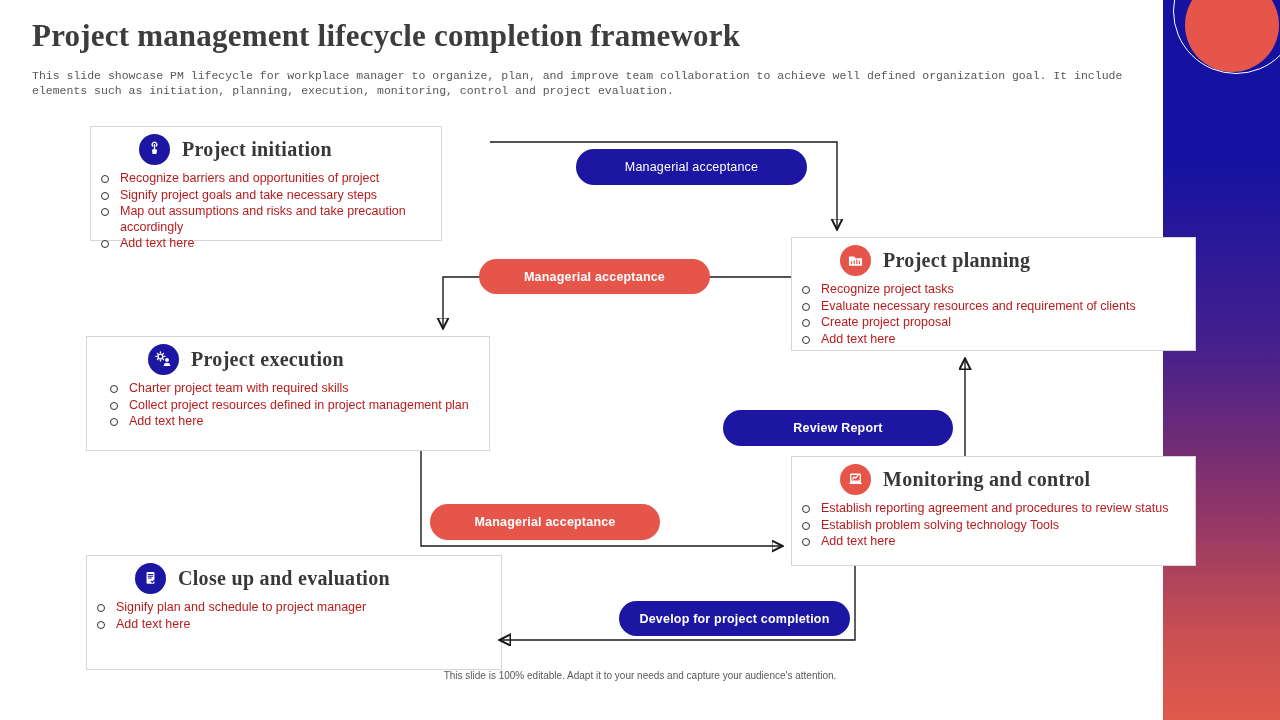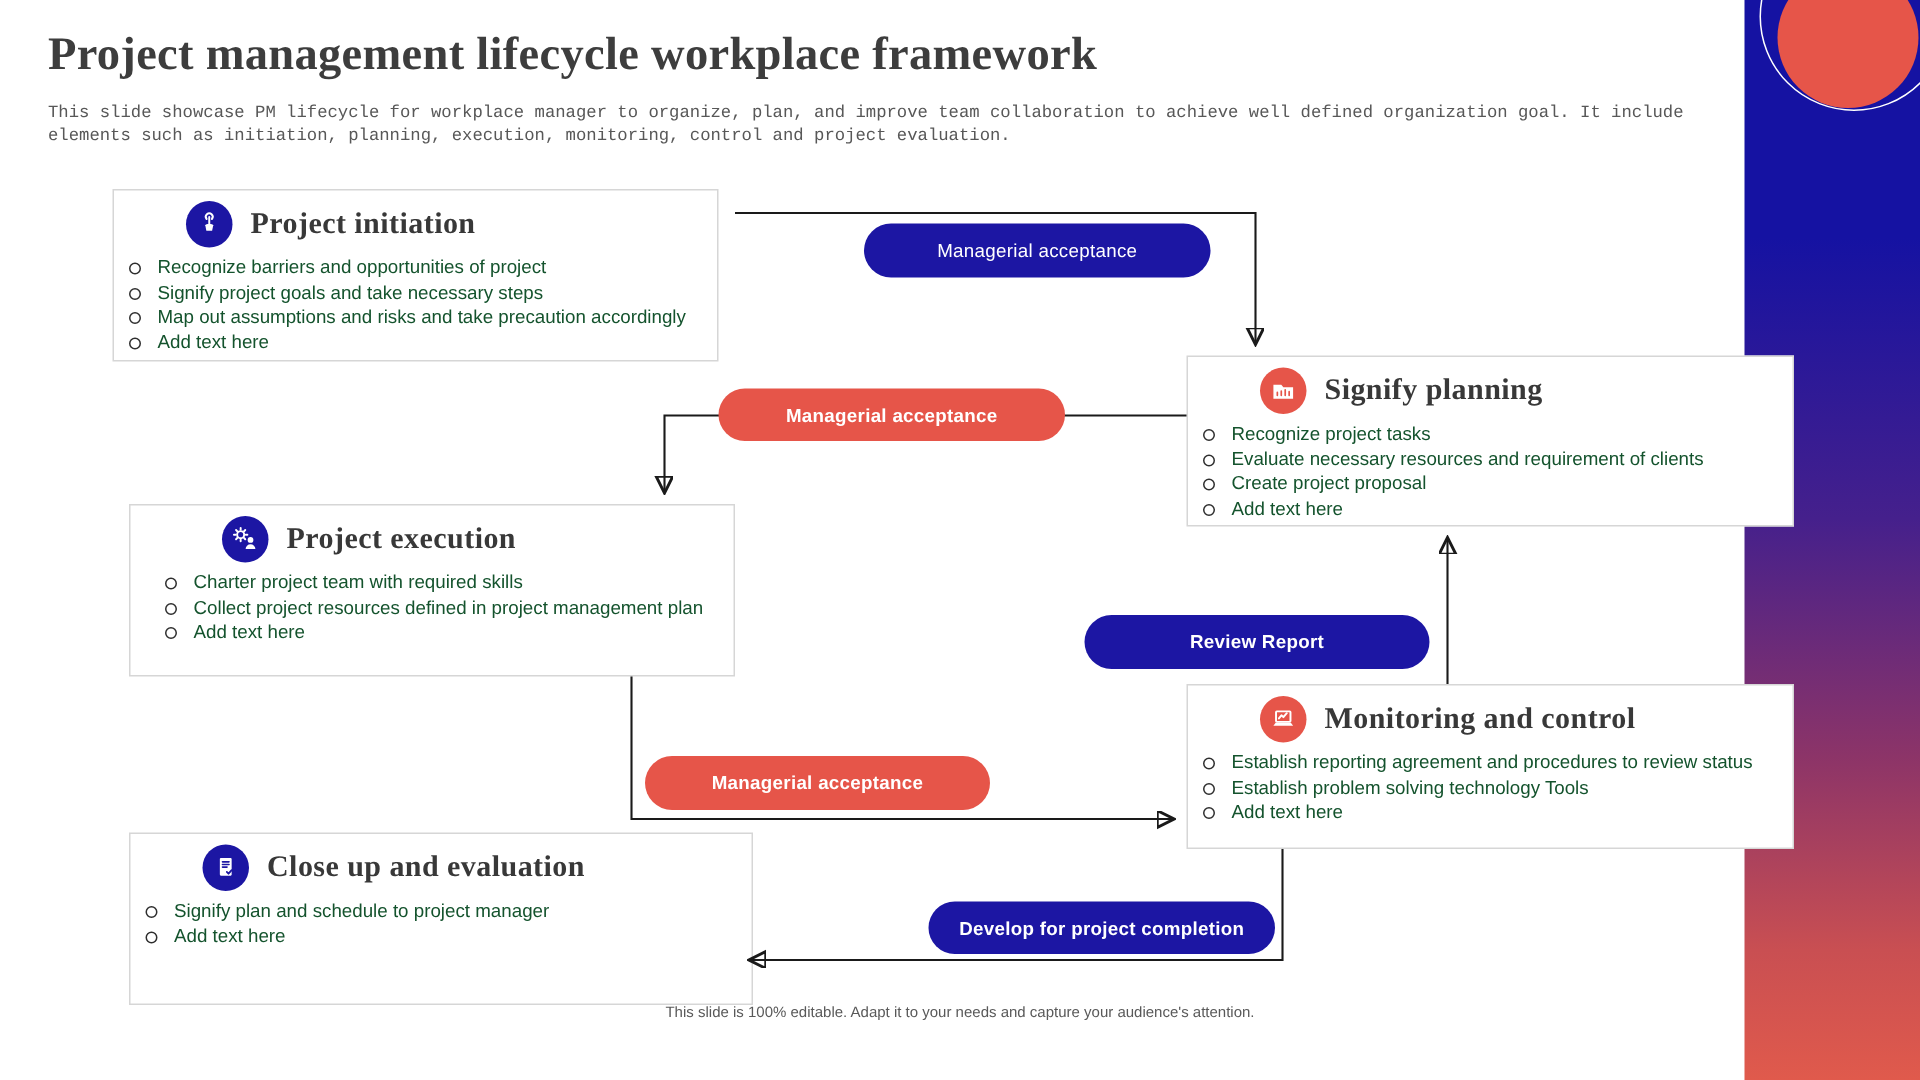--- a/index.html
+++ b/index.html
@@ -29,21 +29,21 @@
   }
   #page-subtitle{
     position:absolute;left:32px;top:68px;width:1104px;margin:0;z-index:2;
     font-size:11.5px;line-height:15px;color:#585858;font-family:Liberation Mono, monospace;
   }
   
   .stage{
     position:absolute;background:#ffffff;border:1px solid #d6d6d6;z-index:2;
     box-sizing:border-box;
   }
-  #stage-initiation{left:75px;top:126px;width:404px;height:115px;}
+  #stage-initiation{left:90px;top:126px;width:352px;height:115px;}
   #stage-planning  {left:791px;top:237px;width:405px;height:114px;}
   #stage-execution {left:86px;top:336px;width:404px;height:115px;padding-left:13px;}
   #stage-monitoring{left:791px;top:456px;width:405px;height:110px;text-align:center;}
   #stage-closeup   {left:86px;top:555px;width:416px;height:115px;}
   .stage-head{display:flex;align-items:center;gap:12px;padding:7px 6px 3px 48px;}
   .icon-circle{
     width:31px;height:31px;border-radius:50%;flex:0 0 31px;
     display:flex;align-items:center;justify-content:center;
   }
   .icon-circle.blue{background:var(--blue);}
@@ -52,21 +52,21 @@
   .stage-title{
     margin:0;font-family:"Liberation Serif",serif;font-size:20px;font-weight:700;
     color:#383838;letter-spacing:.3px;white-space:nowrap;
   }
   ul.bullets{list-style:none;margin:3px 0 0 0;padding:0 8px 0 10px;}
   li.bullet{display:flex;align-items:flex-start;margin:0 0 1px 0;}
   li.bullet .marker{
     flex:0 0 6px;width:6px;height:6px;border:1.1px solid #2e2e2e;border-radius:50%;
     margin:4px 11px 0 0;
   }
-  li.bullet .btext{font-size:12.5px;line-height:15.5px;color:#14532d;}
+  li.bullet .btext{font-size:12.5px;line-height:15.5px;color:#b91c1c;}
   
   #connectors{position:absolute;left:0;top:0;z-index:3;pointer-events:none;}
   #connectors path{fill:none;stroke:var(--line);stroke-width:1.4;}
   
   .pill{
     position:absolute;z-index:4;border-radius:18px;color:#ffffff;
     display:flex;align-items:center;justify-content:center;
     font-size:12.5px;letter-spacing:.2px;
   }
   .pill.blue{background:var(--blue);}
@@ -86,21 +86,21 @@
 </head>
 <body>
 
 <div id="slide">
 
   <div id="sidebar">
     <div class="corner-circle"></div>
     <div class="corner-ring"></div>
   </div>
 
-  <h1 id="page-title">Project management lifecycle workplace framework</h1>
+  <h1 id="page-title">Project management lifecycle completion framework</h1>
   <p id="page-subtitle">This slide showcase PM lifecycle for workplace manager to organize, plan, and improve team collaboration to achieve well defined organization goal. It include elements such as initiation, planning, execution, monitoring, control and project evaluation.</p>
 
   <div class="stage" id="stage-initiation">
     <div class="stage-head">
       <span class="icon-circle blue">
         <svg viewBox="0 0 24 24">
             <path d="M10 8a2.6 2.6 0 1 1 4 0"></path>
             <path d="M12 6.5v6"></path>
             <path d="M9 12.7c0-1.2 6-1.2 6 0l-.8 4.3h-4.4z" fill="#fff" stroke="none"></path>
           </svg>
@@ -128,21 +128,21 @@
   </div>
 
   <div class="stage" id="stage-planning">
     <div class="stage-head">
       <span class="icon-circle red">
         <svg viewBox="0 0 24 24">
             <path d="M4.5 7.5h6l1.6 1.8h7.4V18h-15z" fill="#fff" stroke="none"></path>
             <path d="M7.5 15.5v-2.2 M10.5 15.5v-3.2 M13.5 15.5v-4.2 M16.5 15.5v-2.8" style="stroke:var(--red)" stroke-width="1.3"></path>
           </svg>
       </span>
-      <h2 class="stage-title">Signify planning</h2>
+      <h2 class="stage-title">Project planning</h2>
     </div>
     <ul class="bullets">
         <li class="bullet">
           <span class="marker"></span>
           <span class="btext">Recognize project tasks</span>
         </li>
         <li class="bullet">
           <span class="marker"></span>
           <span class="btext">Evaluate necessary resources and requirement of clients</span>
         </li>

